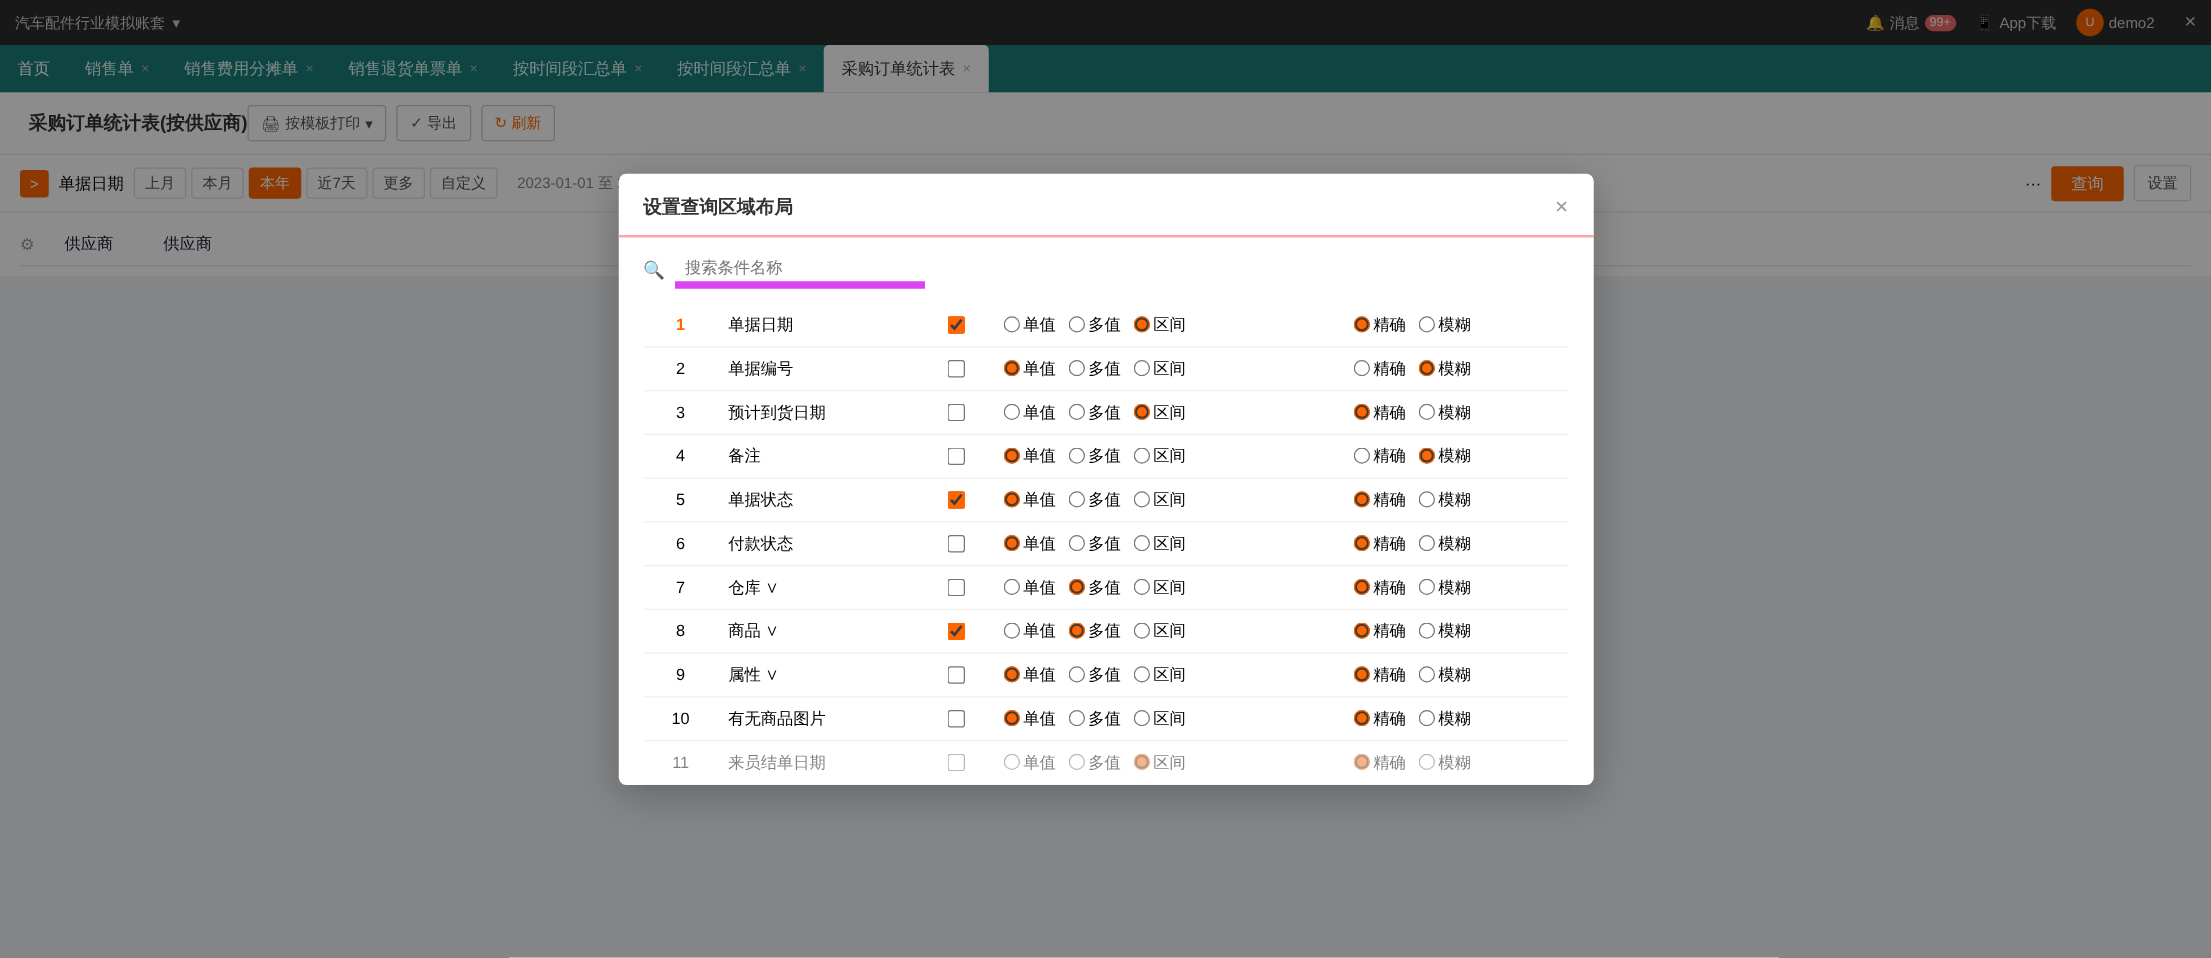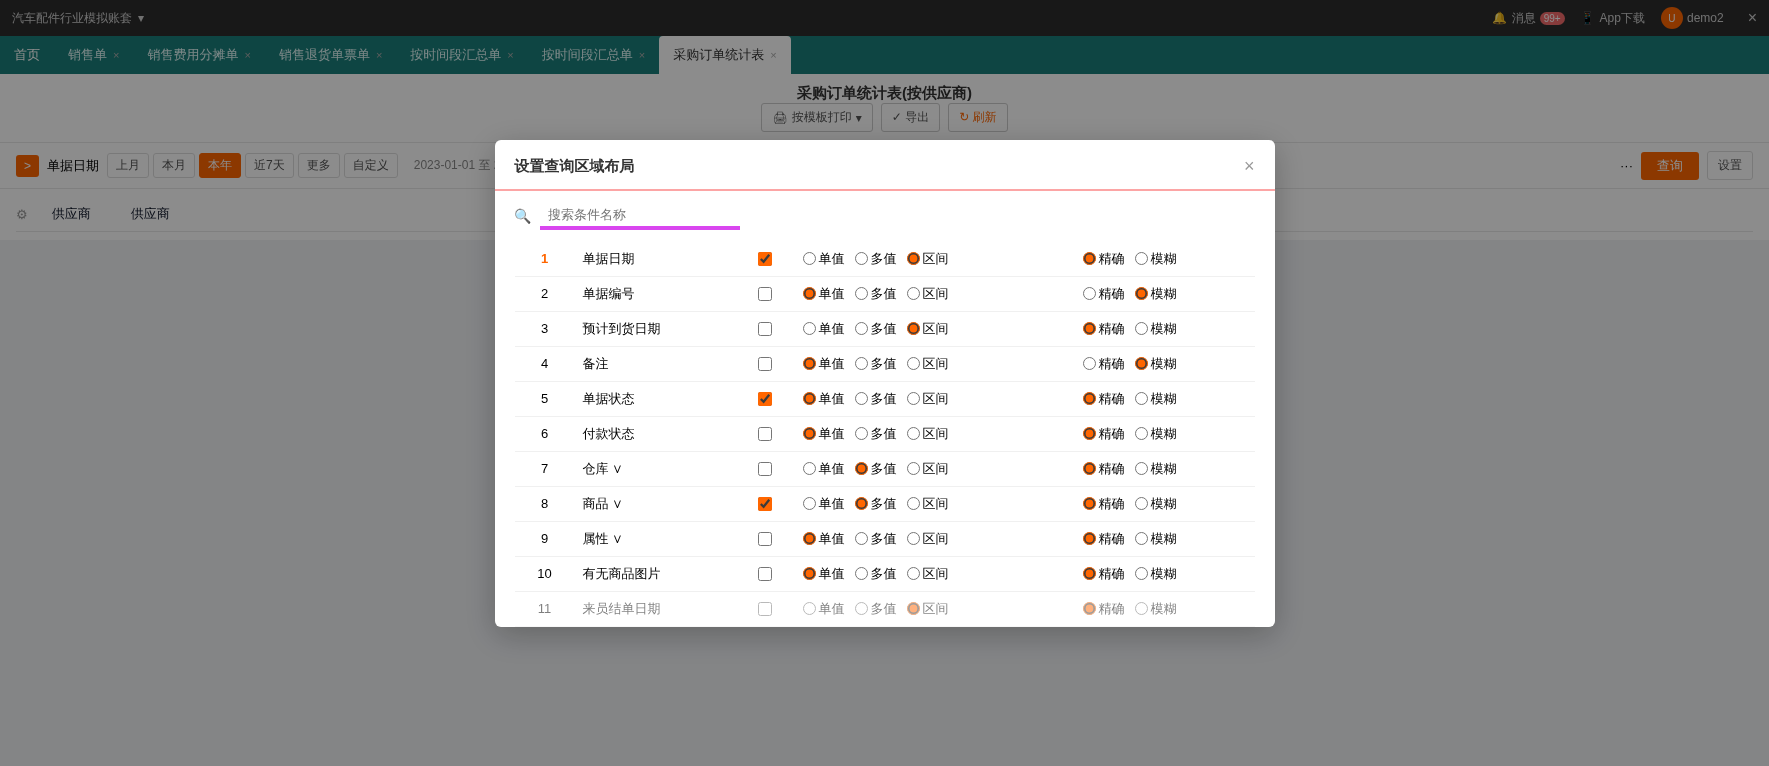--- a/index.html
+++ b/index.html
@@ -39,26 +39,25 @@
       white-space: nowrap;
       position: relative;
     }
     .tab-item.active { background: #fff; color: #333; border-radius: 4px 4px 0 0; }
     .tab-item .tab-close { margin-left: 6px; font-size: 11px; color: #aaa; }
     .tab-item.home { background: transparent; color: #fff; }
 
     
     .page-header {
       background: #fff;
-      padding: 10px 4px;
+      padding: 10px 23px;
       border-bottom: 1px solid #e8e8e8;
       display: flex;
       align-items: center;
-      justify-content: space-between;
-      flex-direction: column;
+      justify-content: flex-start;
     }
     .page-title { font-size: 15px; font-weight: bold; color: #333; }
     .page-actions { display: flex; align-items: center; gap: 8px; }
     .btn-print { border: 1px solid #ccc; background: #fff; padding: 5px 10px; border-radius: 3px; cursor: pointer; color: #555; font-size: 12px; display: flex; align-items: center; gap: 4px; }
     .btn-export { border: 1px solid #ccc; background: #fff; padding: 5px 10px; border-radius: 3px; cursor: pointer; color: #555; font-size: 12px; }
     .btn-refresh { border: 1px solid #ccc; background: #fff; padding: 5px 10px; border-radius: 3px; cursor: pointer; color: #f60; font-size: 12px; }
 
     
     .filter-bar {
       background: #fff;
@@ -142,21 +141,21 @@
 
     
     .dialog-search {
       padding: 12px 20px;
       display: flex;
       align-items: center;
       gap: 8px;
     }
     .dialog-search input {
       border: none;
-      border-bottom: 4px solid #d946ef;
+      border-bottom: 6px solid #d946ef;
       padding: 4px 8px;
       font-size: 13px;
       width: 200px;
       outline: none;
       color: #888;
     }
     .search-icon { color: #999; font-size: 14px; }
 
     
     .dialog-table { flex: 1; overflow-y: auto; padding: 0 20px; }

